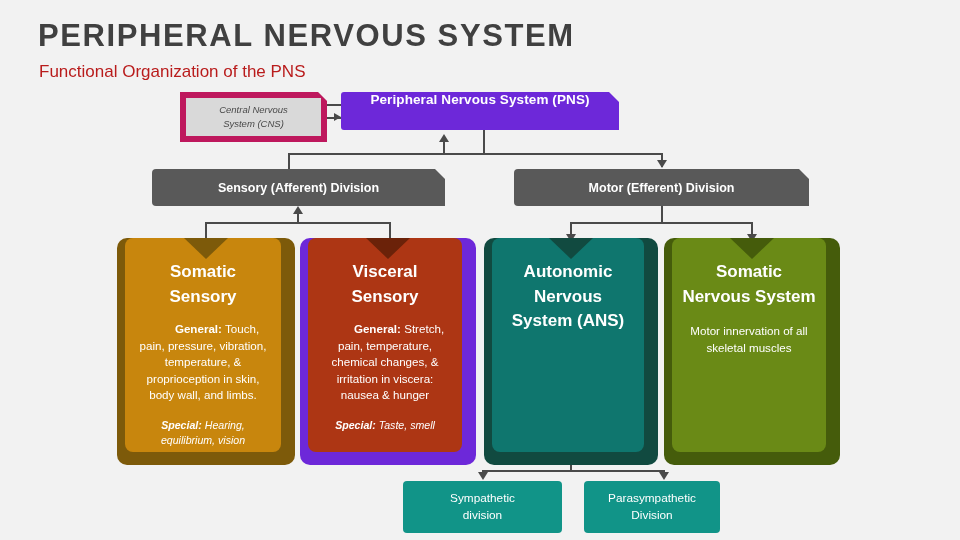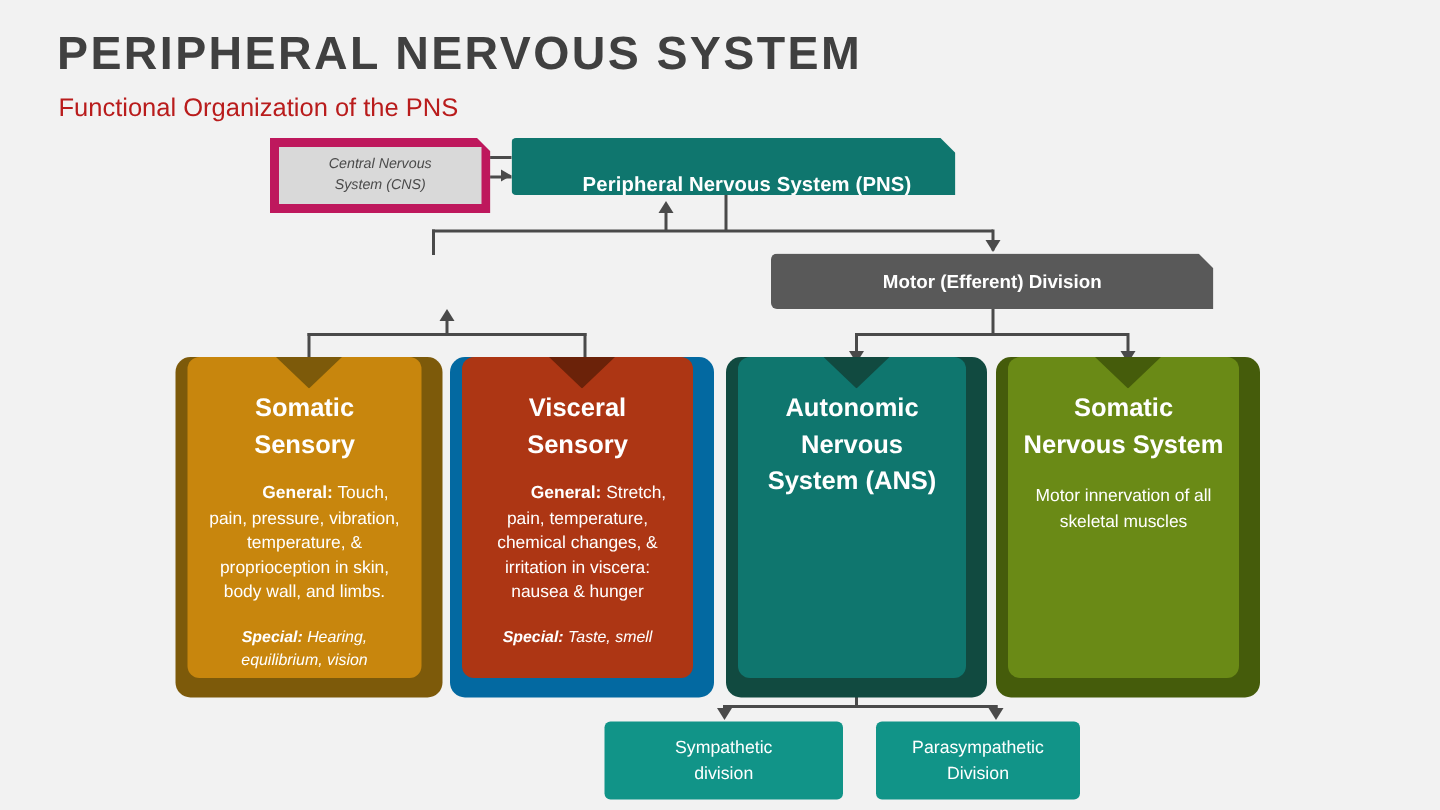--- a/index.html
+++ b/index.html
@@ -30,24 +30,24 @@
     background:#d9d9d9;border:6px solid #be185d;
     clip-path:polygon(0 0, calc(100% - 9px) 0, 100% 9px, 100% 100%, 0 100%);
     display:flex;align-items:center;justify-content:center;
     text-align:center;
   }
   .cns-box span{
     font-size:9.5px;font-style:italic;color:#4a4a4a;line-height:1.5;
   }
   .pns-box{
     position:absolute;left:341px;top:92px;width:278px;height:38px;
-    background:#0f766e;
+    background:#6d28d9;
     clip-path:polygon(0 0, calc(100% - 10px) 0, 100% 10px, 100% 100%, 0 100%);
     border-radius:3px 0 0 3px;
-    display:flex;align-items:flex-end;justify-content:center;padding-left:18px;
+    display:flex;align-items:flex-start;justify-content:center;
   }
   .pns-box span{font-size:13.5px;font-weight:bold;color:#ffffff;letter-spacing:.1px;}
 
   
   .div-bar{
     position:absolute;height:37px;background:#595959;
     display:flex;align-items:center;justify-content:center;
     border-radius:4px 0 0 4px;
   }
   .div-bar span{font-size:12.5px;font-weight:bold;color:#fff;}
@@ -85,21 +85,21 @@
   .card .special{
     margin-top:14px;font-size:10.6px;color:#ffffff;font-style:italic;line-height:1.42;
   }
   .card .special b{font-weight:bold;font-style:italic;}
 
   
   #card-somatic-sensory{left:117px;width:178px;background:#7d5a0a;}
   #card-somatic-sensory .inner{background:#c8860d;}
   #card-somatic-sensory .notch{background:#7d5a0a;}
 
-  #card-visceral-sensory{left:300px;width:176px;background:#0369a1;}
+  #card-visceral-sensory{left:300px;width:176px;background:#6d28d9;}
   #card-visceral-sensory .inner{background:#ad3614;}
   #card-visceral-sensory .notch{background:#6b2209;}
 
   #card-ans{left:484px;width:174px;background:#114a40;}
   #card-ans .inner{background:#0f766e;}
   #card-ans .notch{background:#114a40;}
 
   #card-somatic-ns{left:664px;width:176px;background:#455c0b;}
   #card-somatic-ns .inner{background:#6a8a16;}
   #card-somatic-ns .notch{background:#455c0b;}
@@ -172,20 +172,23 @@
   </div>
 
   <div class="cns-box">
     <span><span>Central Nervous</span><br><span>System (CNS)</span></span>
   </div>
 
   <div class="pns-box">
     <span>Peripheral Nervous System (PNS)</span>
   </div>
 
+  <div class="div-bar" id="bar-sensory">
+    <span>Sensory (Afferent) Division</span>
+  </div>
   <div class="div-bar" id="bar-motor">
     <span>Motor (Efferent) Division</span>
   </div>
 
   <div class="card" id="card-somatic-sensory">
     <div class="inner">
       <h3>
         <span>Somatic</span><br><span>Sensory</span>
       </h3>
       <div class="body">

